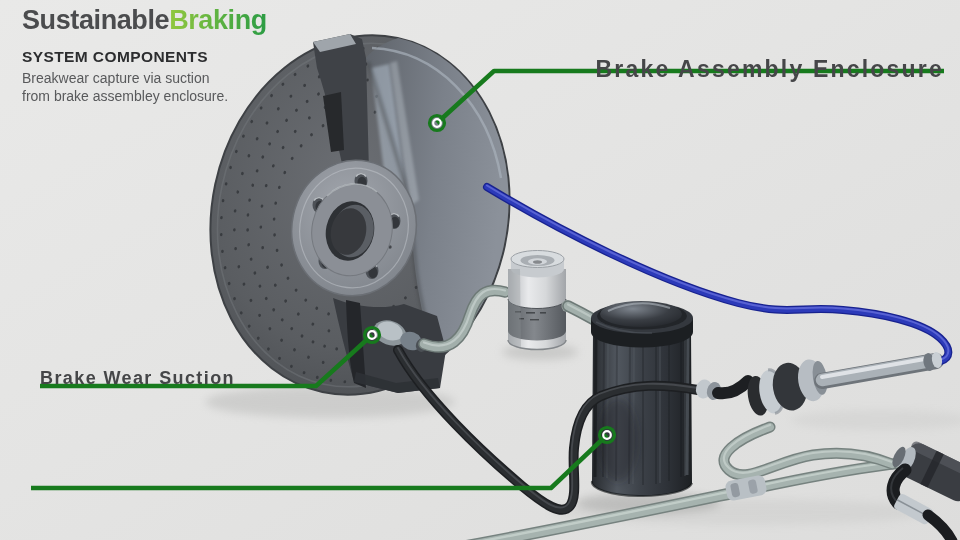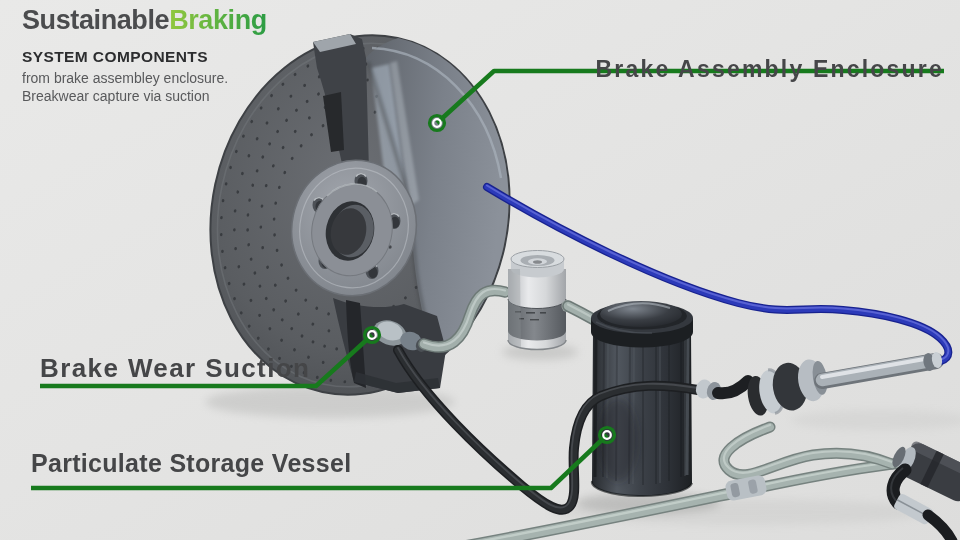--- a/index.html
+++ b/index.html
@@ -22,21 +22,21 @@
       background:linear-gradient(90deg,#8dc63f 5%,#2f9e44 95%);
       -webkit-background-clip:text;background-clip:text;color:transparent;
     }
   }
   .subtitle{font-size:15.5px;font-weight:700;color:#2c2d2f;letter-spacing:.4px;margin-top:12px;}
   .desc{font-size:14px;color:#58595b;line-height:1.32;margin-top:3px;}
 
   
   .callout-label{position:absolute;font-weight:700;color:#454648;line-height:1;white-space:nowrap;}
   .label-enclosure{right:16px;top:38px;font-size:23px;letter-spacing:2.2px;margin-top:20px;}
-  .label-suction{left:40px;top:355px;font-size:26px;letter-spacing:1.4px;}
+  .label-suction{left:40px;top:369px;font-size:18px;letter-spacing:1.4px;}
   .label-vessel{left:31px;top:451px;font-size:25px;letter-spacing:0.3px;}
 </style>
 </head>
 <body>
 
 <div class="stage">
 
 <svg class="scene" width="960" height="540" viewBox="0 0 960 540">
   <defs>
     <radialGradient id="gRotor" cx="45%" cy="40%" r="68%">
@@ -326,22 +326,21 @@
     <circle cx="607" cy="435" r="3.8" stroke="#ffffff" stroke-width="2.2"></circle>
   </g>
 </svg>
 
   <div class="logo">
     <div class="brand">
       <span class="brand-primary">Sustainable</span><span class="brand-accent">Braking</span>
     </div>
     <div class="subtitle">SYSTEM COMPONENTS</div>
     <div class="desc">
+      <div>Breakwear capture via suction</div>
       <div>from brake assembley enclosure.</div>
-      <div>Breakwear capture via suction</div>
     </div>
   </div>
 
   <div class="callout-label label-enclosure">Brake Assembly Enclosure</div>
   <div class="callout-label label-suction">Brake Wear Suction</div>
-  <div class="callout-label label-vessel">Particulate Storage Vessel</div>
 
 </div>
 
 </body></html>

